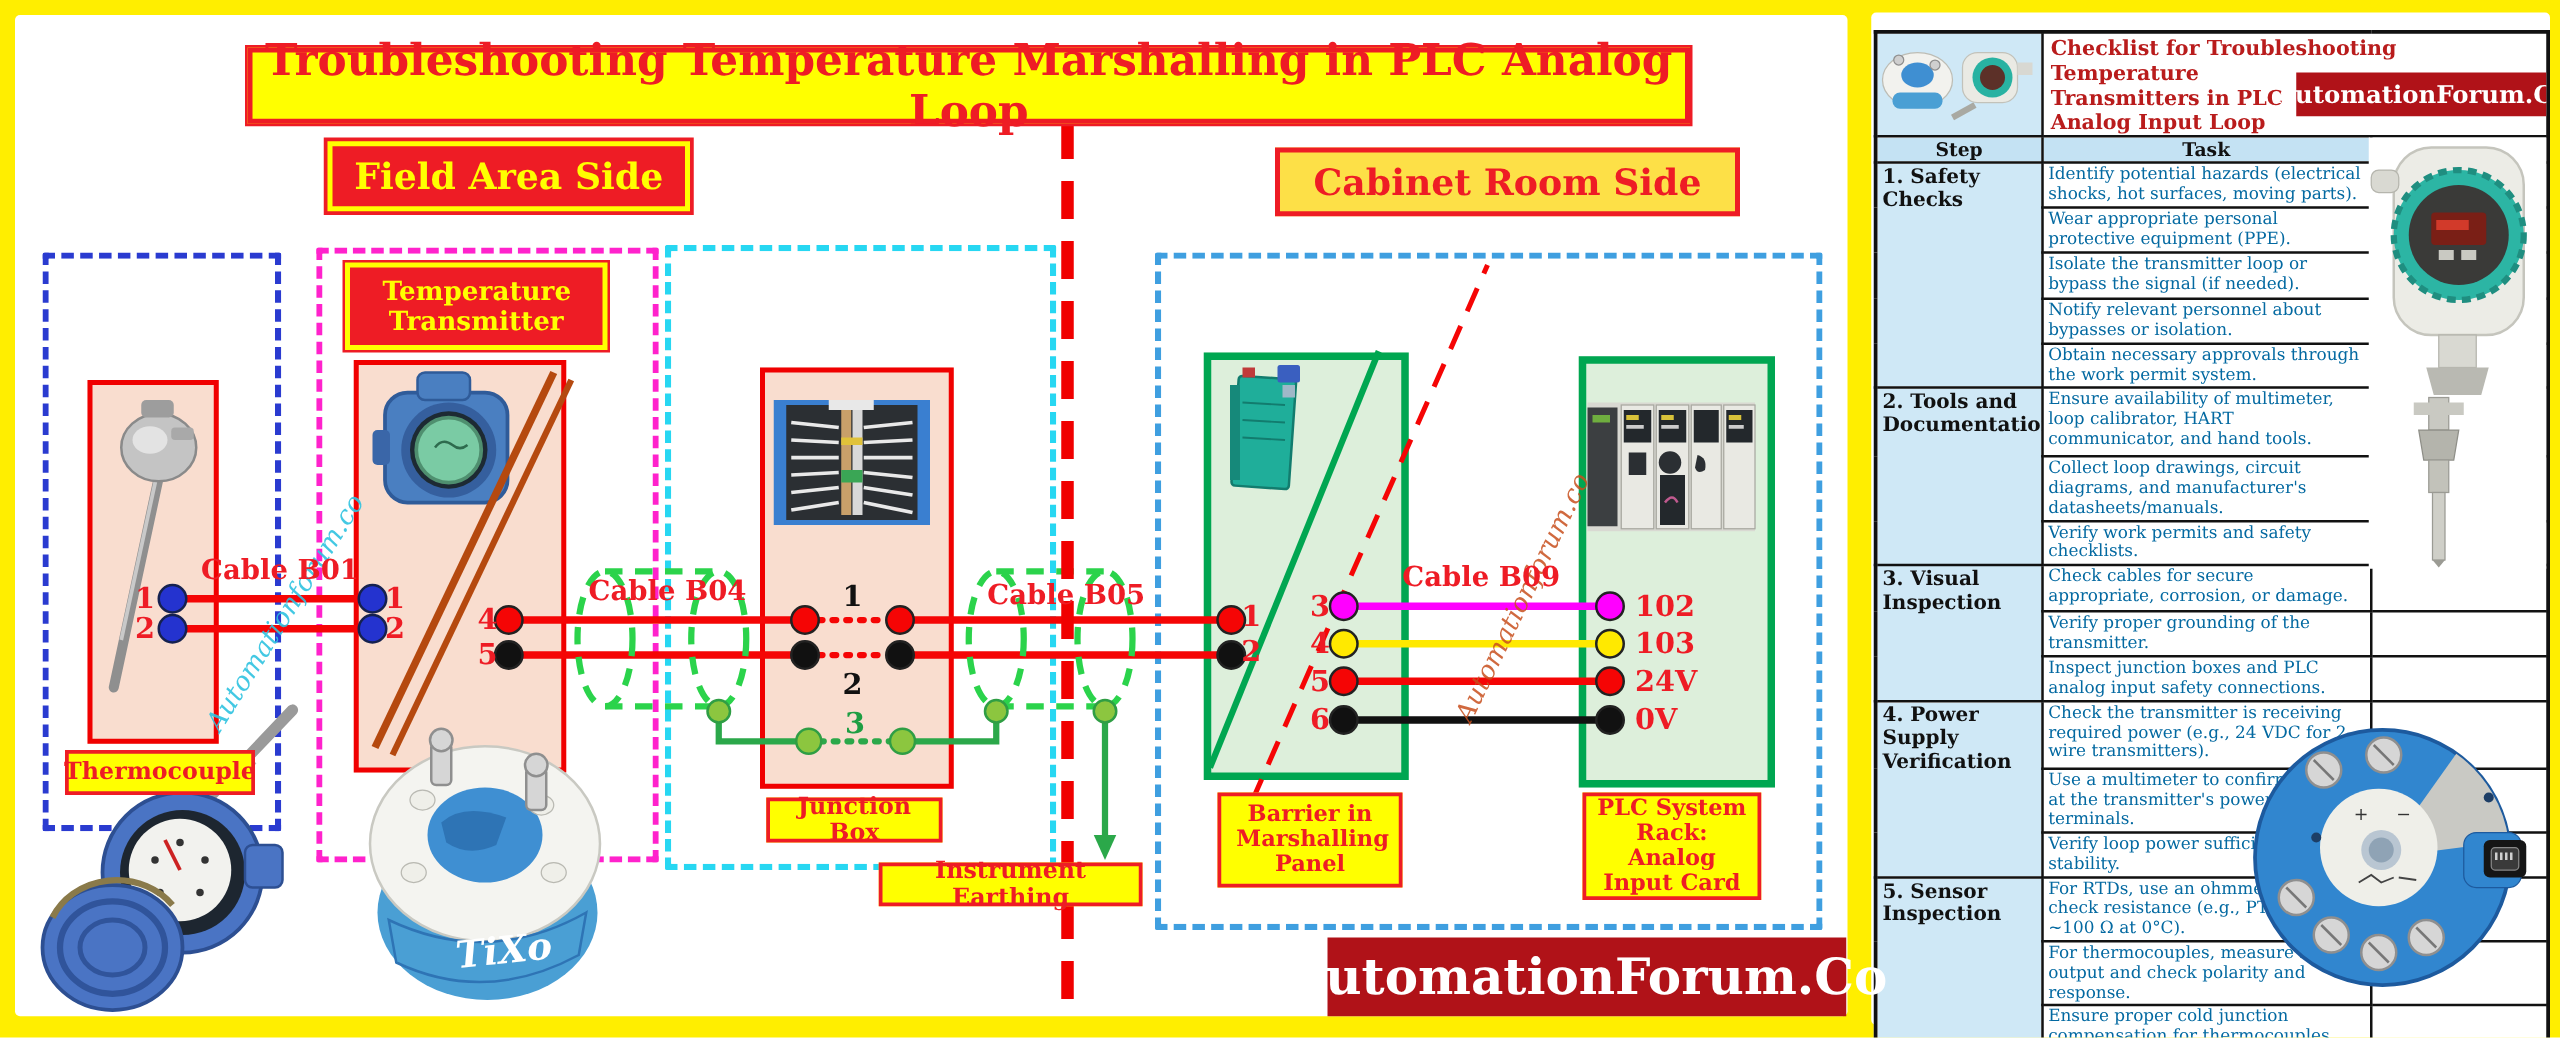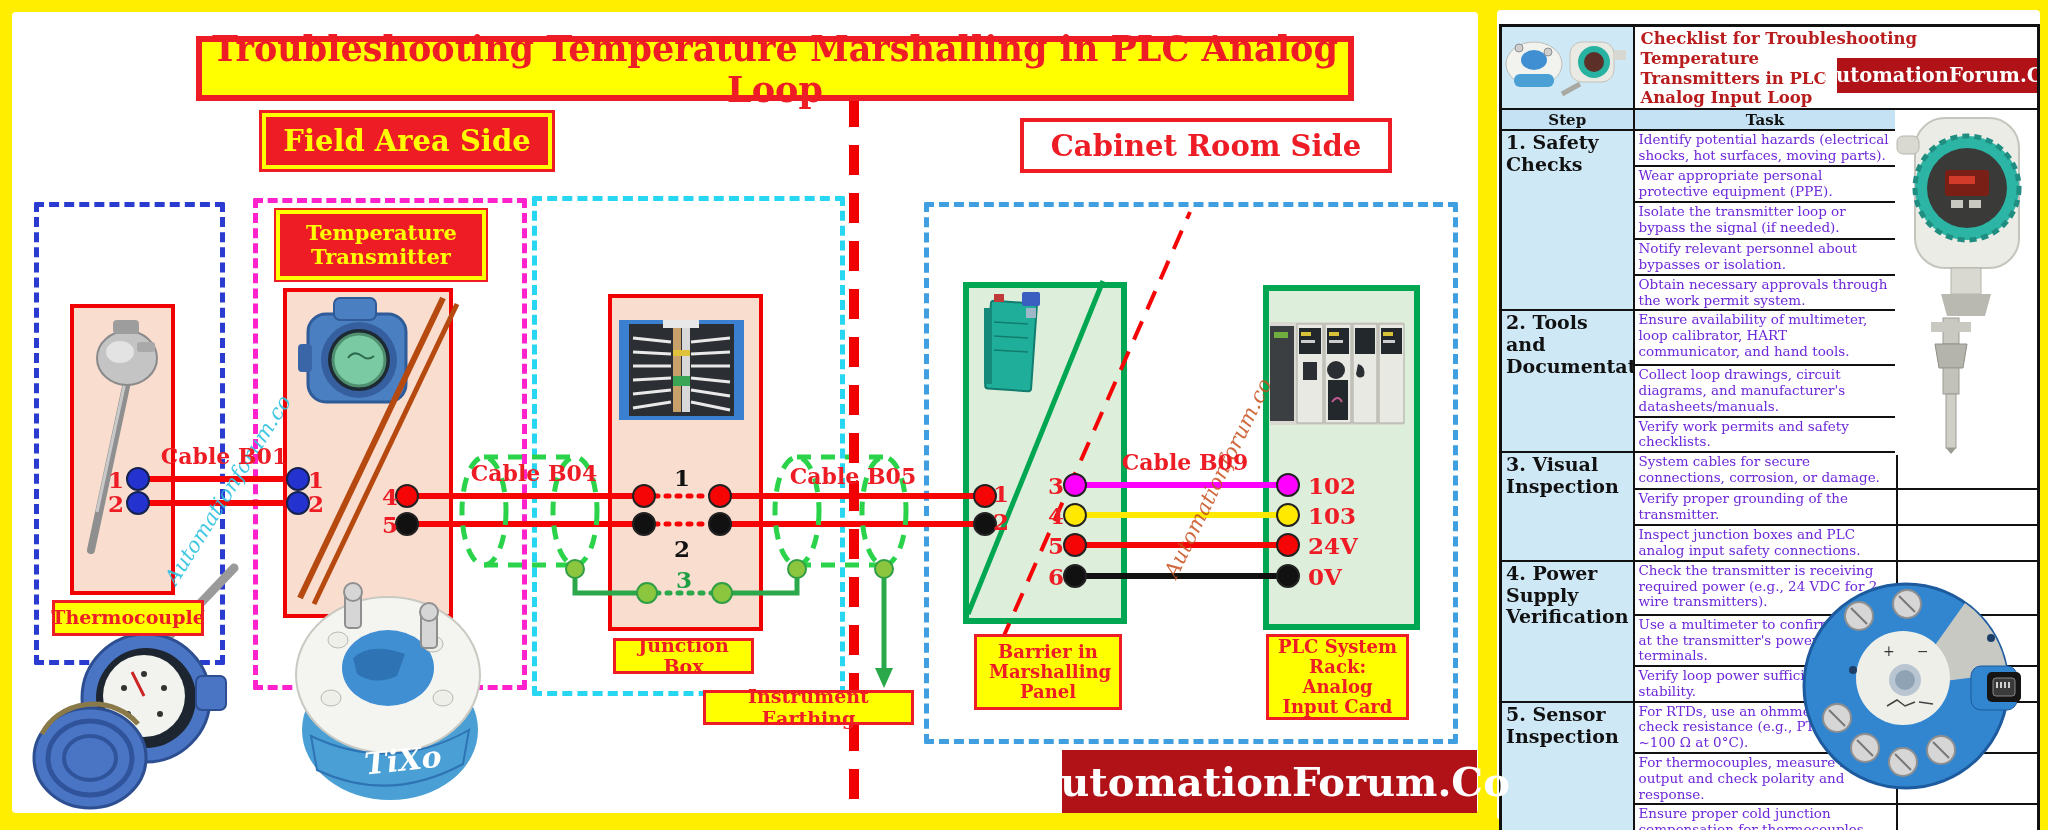--- a/index.html
+++ b/index.html
@@ -7,21 +7,21 @@
        font-family:"DejaVu Serif","Liberation Serif",serif;overflow:hidden;}
   .abs{position:absolute;}
   .panel{background:#ffffff;border-radius:4px;}
   
   .bigtitle{background:#ffff00;border:4px solid #ee1c25;box-shadow:0 0 0 2px #ee1c25;
             color:#ee1c25;font-weight:bold;font-size:35px;text-align:center;
             display:flex;align-items:center;justify-content:center;z-index:5;}
   .side-red{background:#ee1c25;border:4px solid #ffff00;box-shadow:0 0 0 3px #ee1c25;
             color:#ffff00;font-weight:bold;font-size:29px;text-align:center;
             display:flex;align-items:center;justify-content:center;z-index:5;}
-  .side-yel{background:#ffffff;border:4px solid #ee1c25;color:#ee1c25;font-weight:bold;
+  .side-yel{background:#fde047;border:4px solid #ee1c25;color:#ee1c25;font-weight:bold;
             font-size:29px;text-align:center;display:flex;align-items:center;justify-content:center;z-index:5;}
   .zone{border:5px dashed;z-index:1;border-radius:2px;}
   .compbox{background:#f9ddcf;border:4px solid #f00000;z-index:2;}
   .greenbox{background:#ddefdb;border:6px solid #00a651;z-index:2;}
   .complabel{background:#ffff00;border:3px solid #ee1c25;color:#ee1c25;font-weight:bold;
              text-align:center;display:flex;align-items:center;justify-content:center;
              line-height:1.12;z-index:5;}
   .tnum{font-weight:bold;font-size:23px;color:#ee1c25;transform:translate(-50%,-50%);
         z-index:5;white-space:nowrap;}
   .tnum.black{color:#111111;}
@@ -38,22 +38,22 @@
   svg{position:absolute;overflow:visible;}
   .photo{z-index:3;}
   .wires{z-index:4;pointer-events:none;}
   .overlay{z-index:7;}
   
   .cl-table{border-collapse:collapse;table-layout:fixed;z-index:2;position:absolute;
             background:#ffffff;font-family:"DejaVu Serif","Liberation Serif",serif;}
   .cl-table td,.cl-table th{border:2px solid #111111;padding:1px 4px;overflow:hidden;}
   .cl-table{border:3px solid #111111;}
   th.colhead{background:#c4e2f3;font-size:15px;font-weight:bold;color:#111;text-align:center;padding:0;}
-  td.step{background:#cfe8f6;font-weight:bold;font-size:19px;vertical-align:top;line-height:1.15;color:#111;}
-  td.task{font-size:13.5px;line-height:1.17;vertical-align:top;color:#6d28d9;}
+  td.step{background:#cfe8f6;font-weight:bold;font-size:16px;vertical-align:top;line-height:1.15;color:#111;}
+  td.task{font-size:13.5px;line-height:1.17;vertical-align:top;color:#0369a1;}
   td.task.vb{vertical-align:bottom;}
   td.done{background:#ffffff;}
   td.titleimg{background:#cfe8f6;padding:0;}
   td.titlecell{position:relative;padding:2px 4px 0 6px;vertical-align:top;}
   .cl-title{color:#b91c1c;font-weight:bold;font-size:16.5px;line-height:1.2;}
   .cl-banner{position:absolute;right:-2px;top:31px;width:202px;height:35px;background:#b01218;
              color:#fff;font-weight:bold;font-size:19.5px;display:flex;align-items:center;
              justify-content:center;white-space:nowrap;}
 </style>
 </head>
@@ -413,21 +413,21 @@
         <td class="task vb">Collect loop drawings, circuit diagrams, and manufacturer's datasheets/manuals.</td>
         <td class="done"></td>
       </tr>
   <tr style="height:35px;">
         <td class="task vb">Verify work permits and safety checklists.</td>
         <td class="done"></td>
       </tr>
 
   <tr style="height:37px;">
     <td class="step" rowspan="3">3. Visual Inspection</td>
-    <td class="task">System cables for secure connections, corrosion, or damage.</td>
+    <td class="task">Check cables for secure appropriate, corrosion, or damage.</td>
     <td class="done"></td>
   </tr>
   <tr style="height:36px;">
         <td class="task">Verify proper grounding of the transmitter.</td>
         <td class="done"></td>
       </tr>
   <tr style="height:35px;">
         <td class="task">Inspect junction boxes and PLC analog input safety connections.</td>
         <td class="done"></td>
       </tr>

